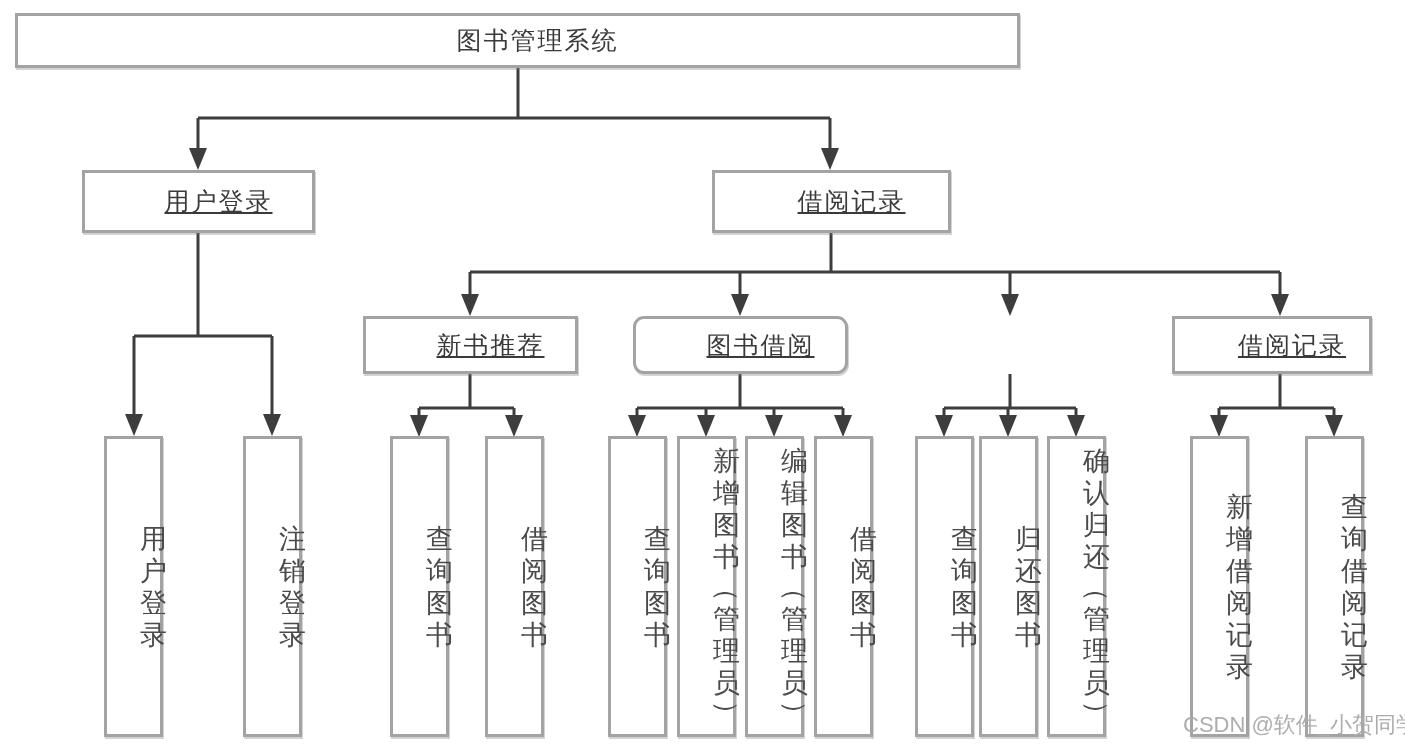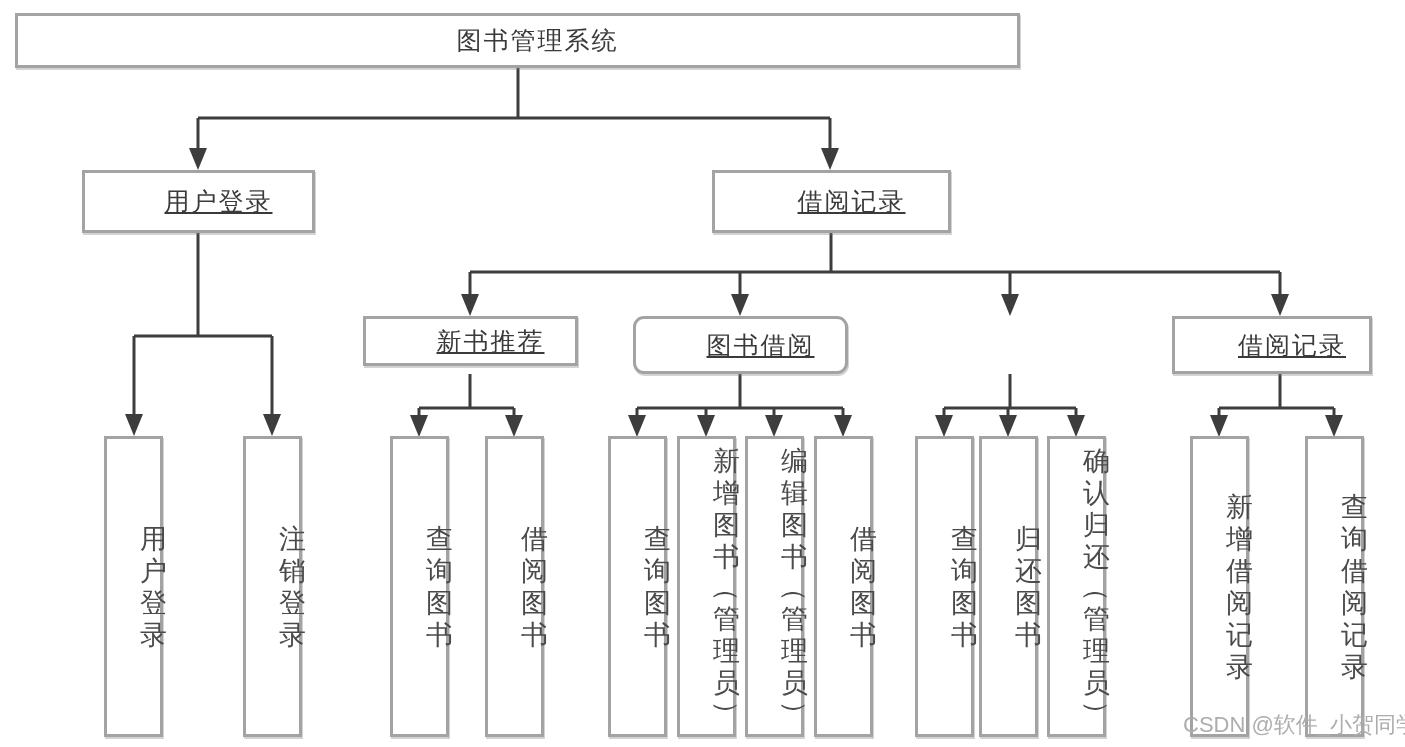--- a/index.html
+++ b/index.html
@@ -103,21 +103,21 @@
     <span>图书管理系统</span>
   </div>
 
   <div class="node hnode" style="left:82px;top:170px;width:233px;height:63px;">
     <span>用户登录</span>
   </div>
   <div class="node hnode" style="left:712px;top:170px;width:239px;height:63px;">
     <span>借阅记录</span>
   </div>
 
-  <div class="node hnode" style="left:363px;top:316px;width:215px;height:50px;">
+  <div class="node hnode" style="left:363px;top:316px;width:215px;height:58px;">
     <span>新书推荐</span>
   </div>
   <div class="node hnode" style="left:633px;top:316px;width:215px;height:58px;border-radius:11px;">
     <span>图书借阅</span>
   </div>
   <div class="node hnode" style="left:1172px;top:316px;width:200px;height:58px;">
     <span>借阅记录</span>
   </div>
 
   <div class="node vnode" style="left:104px;top:436px;width:59px;height:301px;">

